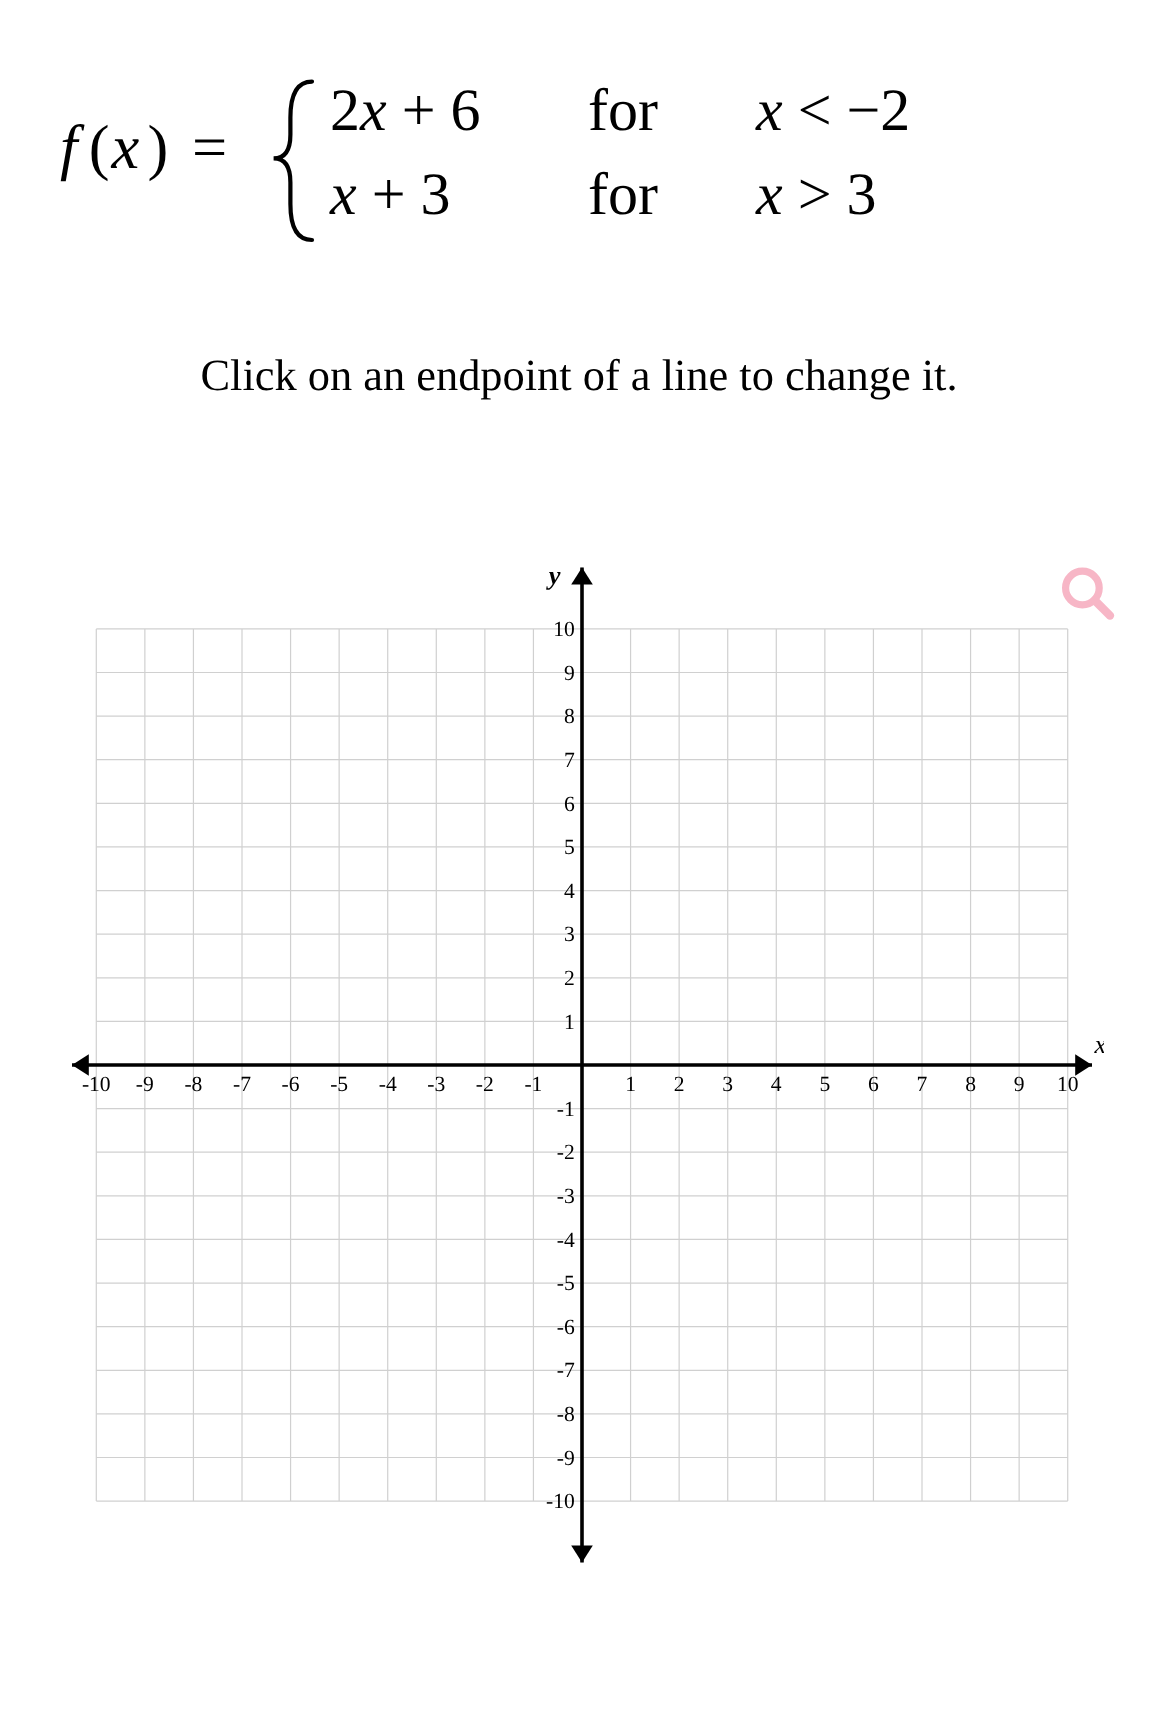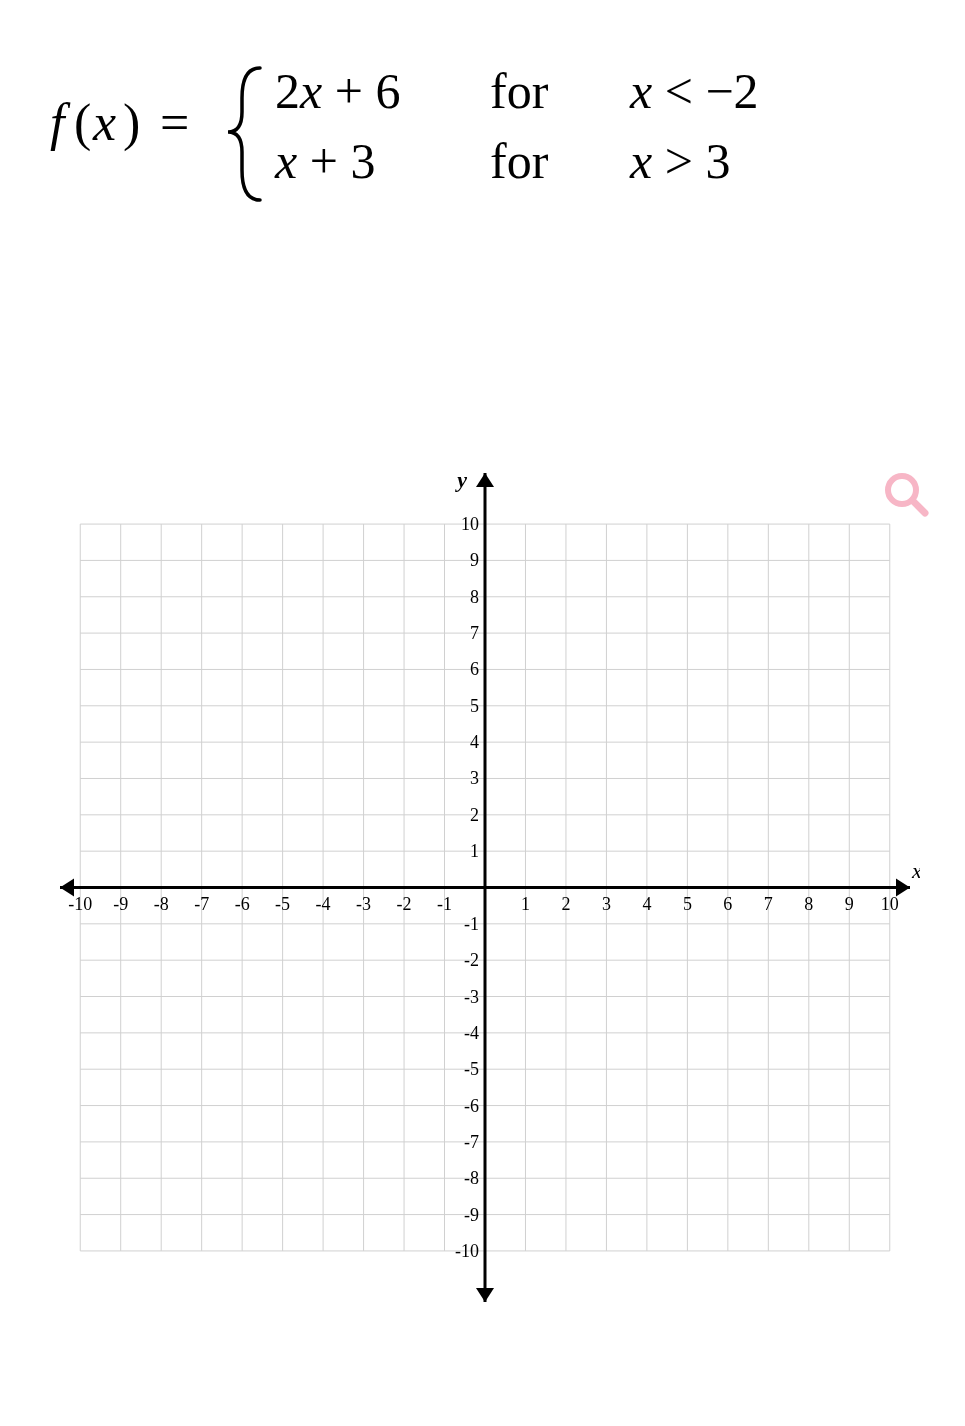--- a/index.html
+++ b/index.html
@@ -68,20 +68,21 @@
     <text x="440" y="58" font-size="50" font-family="Georgia">for</text>
     <text x="580" y="58" font-size="50" font-family="Georgia"><tspan font-style="italic">x</tspan> &lt; −2</text>
 
     <text x="225" y="128" font-size="50" font-family="Georgia"><tspan font-style="italic">x</tspan> + 3</text>
     <text x="440" y="128" font-size="50" font-family="Georgia">for</text>
     <text x="580" y="128" font-size="50" font-family="Georgia"><tspan font-style="italic">x</tspan> &gt; 3</text>
   </svg>
 </div>
 
 <div class="instructions">
+  <div>Click on an endpoint of a line to change it.</div>
 </div>
 
 <span class="zoom-icon">
   <svg viewBox="0 0 24 24" width="48" height="48">
     <circle cx="10" cy="10" r="7" fill="none" stroke="#f7b6c6" stroke-width="3"></circle>
     <line x1="15.2" y1="15.2" x2="21.5" y2="21.5" stroke="#f7b6c6" stroke-width="3.5" stroke-linecap="round"></line>
   </svg>
 </span>
 
 <div class="chart-wrap">

